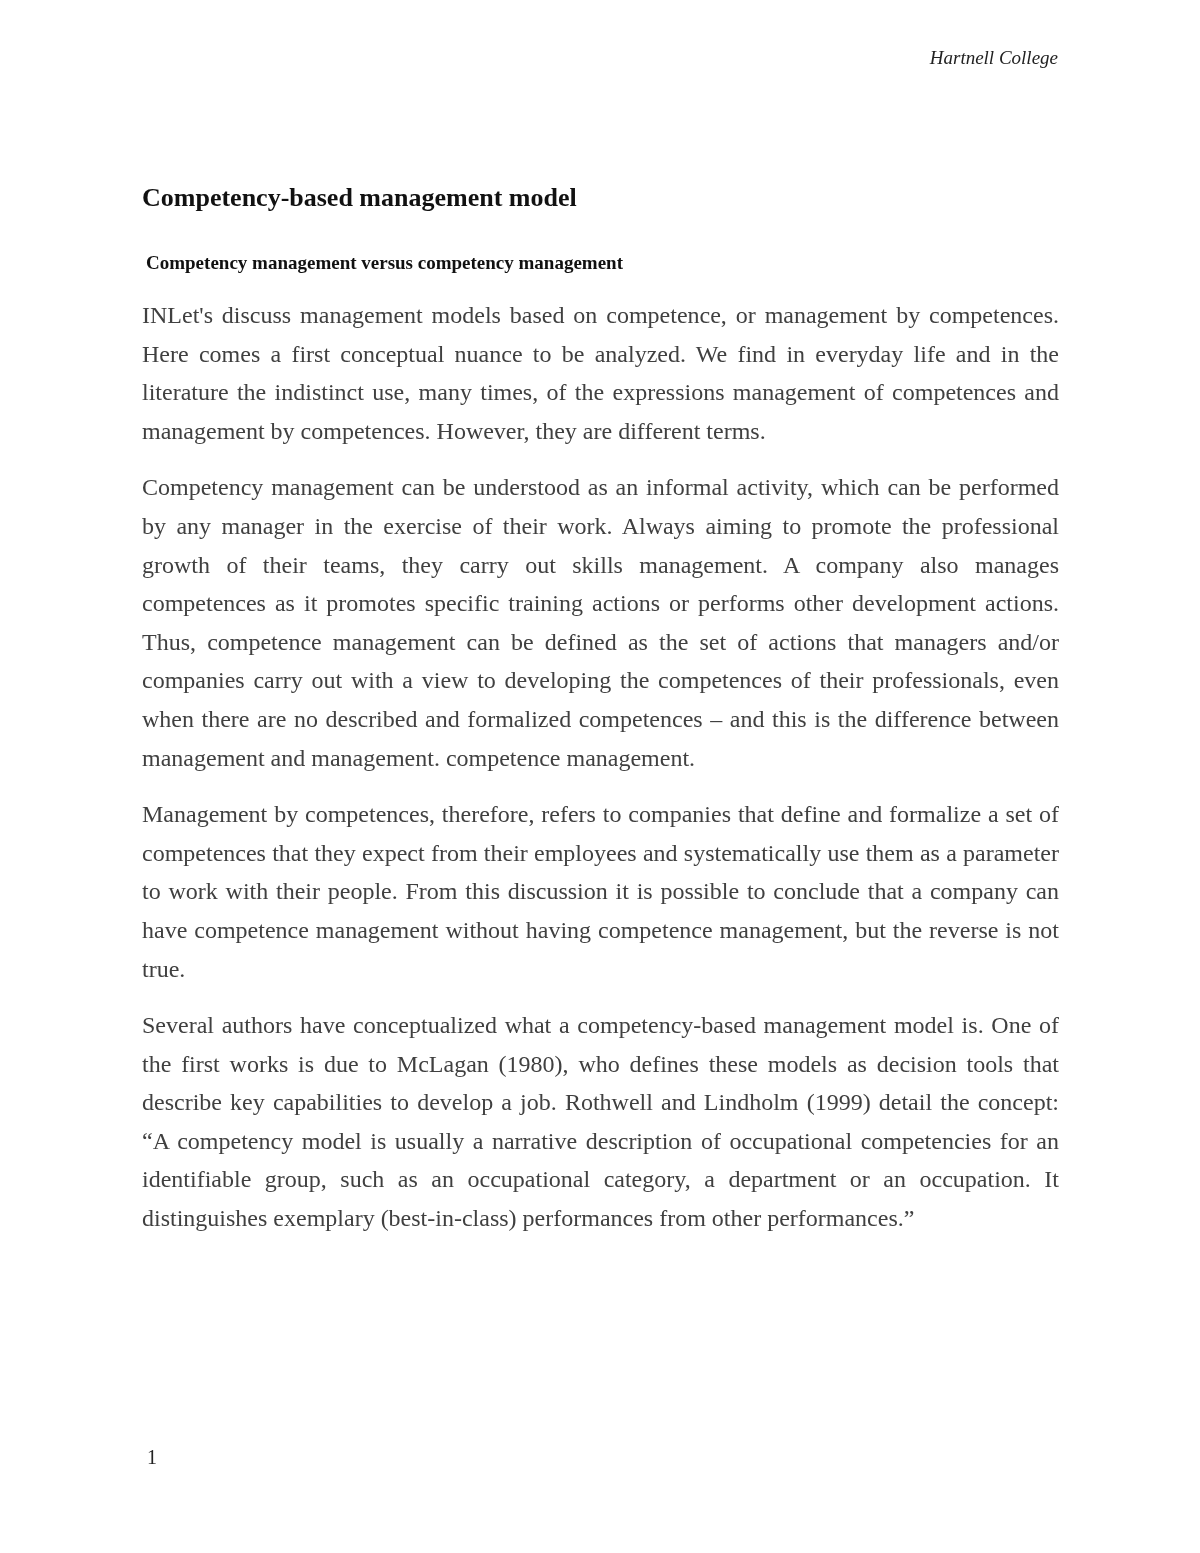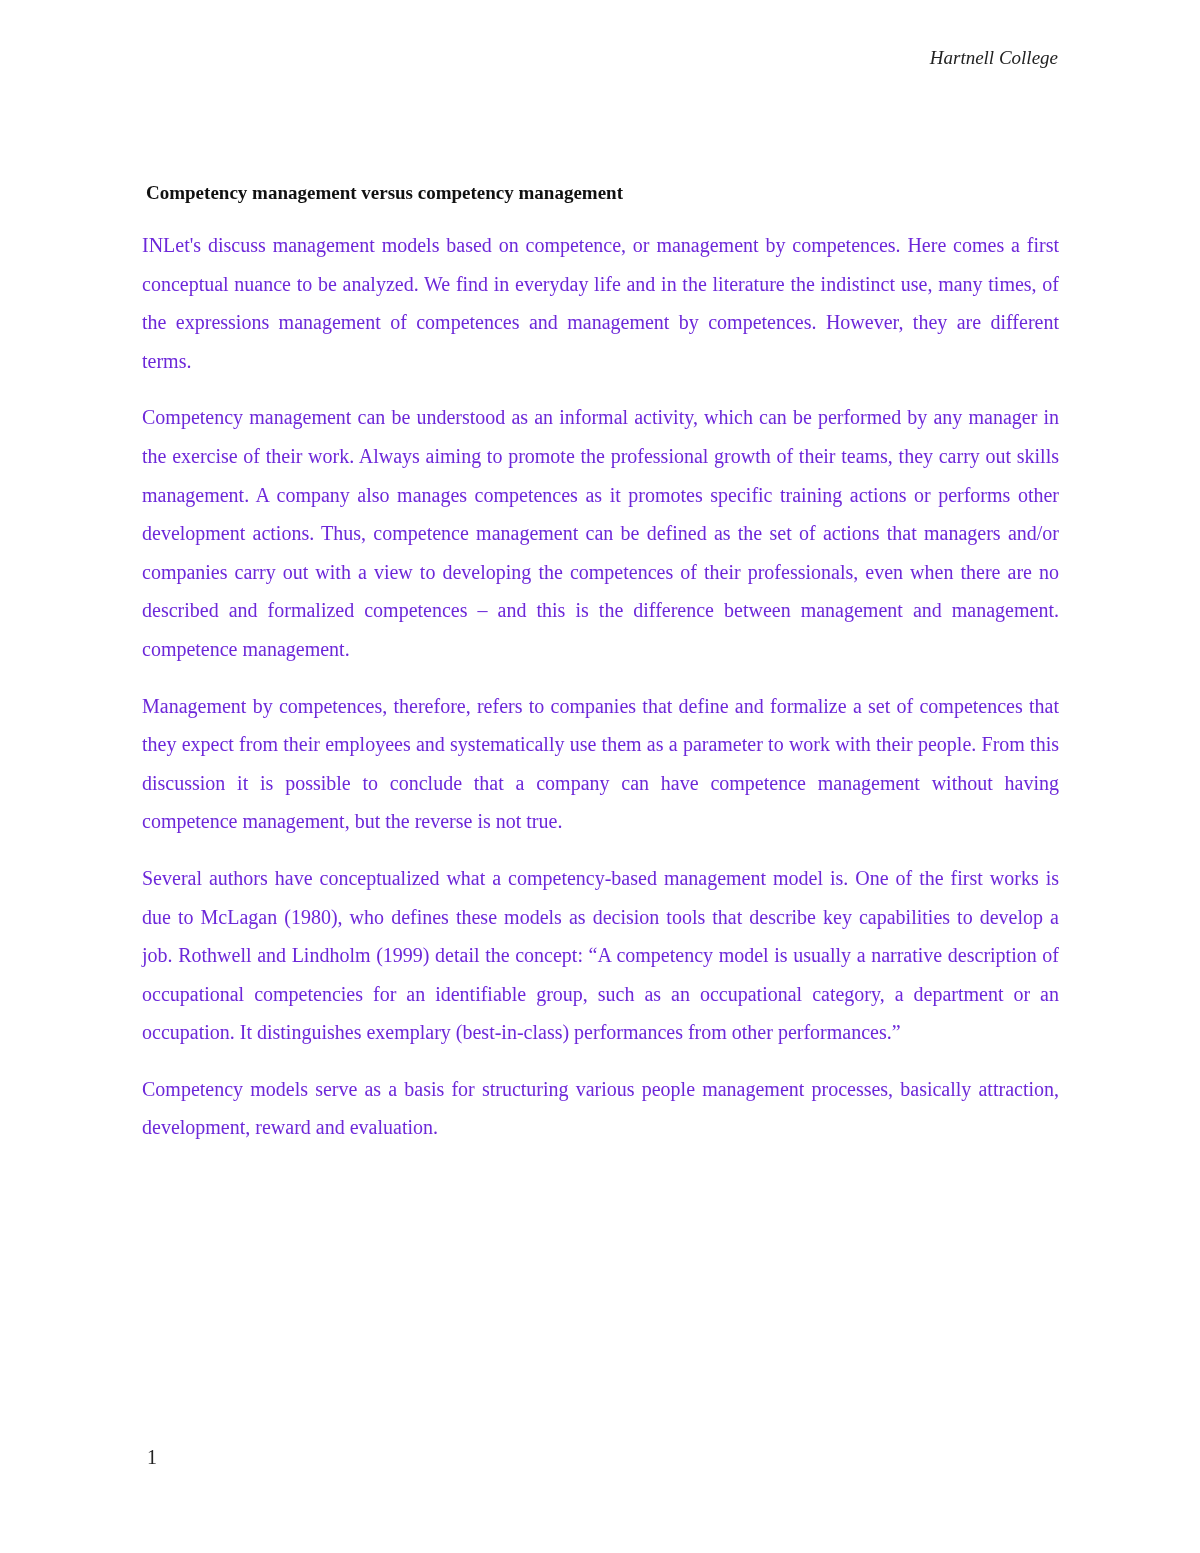--- a/index.html
+++ b/index.html
@@ -46,44 +46,44 @@
     }
     h2.section-heading {
       margin: 0 0 18px 4px;
       font-size: 19px;
       font-weight: bold;
       line-height: 30px;
       color: #111;
     }
     p.body {
       margin: 1px 0 18px 0;
-      font-size: 20px;
+      font-size: 24px;
       line-height: 38.6px;
       text-align: justify;
-      color: #6d28d9;
+      color: #404040;
     }
     .page-number {
       position: absolute;
       left: 147px;
       top: 1446px;
       font-size: 20px;
       color: #222;
     }
   </style>
 </head>
 <body>
 
 <div class="page">
   <div class="running-header">Hartnell College</div>
 
   <div class="content">
+    <h1 class="doc-title">Competency-based management model</h1>
 
     <h2 class="section-heading">Competency management versus competency management</h2>
     <p class="body">INLet's discuss management models based on competence, or management by competences. Here comes a first conceptual nuance to be analyzed. We find in everyday life and in the literature the indistinct use, many times, of the expressions management of competences and management by competences. However, they are different terms.</p>
     <p class="body">Competency management can be understood as an informal activity, which can be performed by any manager in the exercise of their work. Always aiming to promote the professional growth of their teams, they carry out skills management. A company also manages competences as it promotes specific training actions or performs other development actions. Thus, competence management can be defined as the set of actions that managers and/or companies carry out with a view to developing the competences of their professionals, even when there are no described and formalized competences – and this is the difference between management and management. competence management.</p>
     <p class="body">Management by competences, therefore, refers to companies that define and formalize a set of competences that they expect from their employees and systematically use them as a parameter to work with their people. From this discussion it is possible to conclude that a company can have competence management without having competence management, but the reverse is not true.</p>
 
     <p class="body">Several authors have conceptualized what a competency-based management model is. One of the first works is due to McLagan (1980), who defines these models as decision tools that describe key capabilities to develop a job. Rothwell and Lindholm (1999) detail the concept: “A competency model is usually a narrative description of occupational competencies for an identifiable group, such as an occupational category, a department or an occupation. It distinguishes exemplary (best-in-class) performances from other performances.”</p>
-    <p class="body">Competency models serve as a basis for structuring various people management processes, basically attraction, development, reward and evaluation.</p>
   </div>
 
   <div class="page-number">1</div>
 </div>
 
 </body></html>

